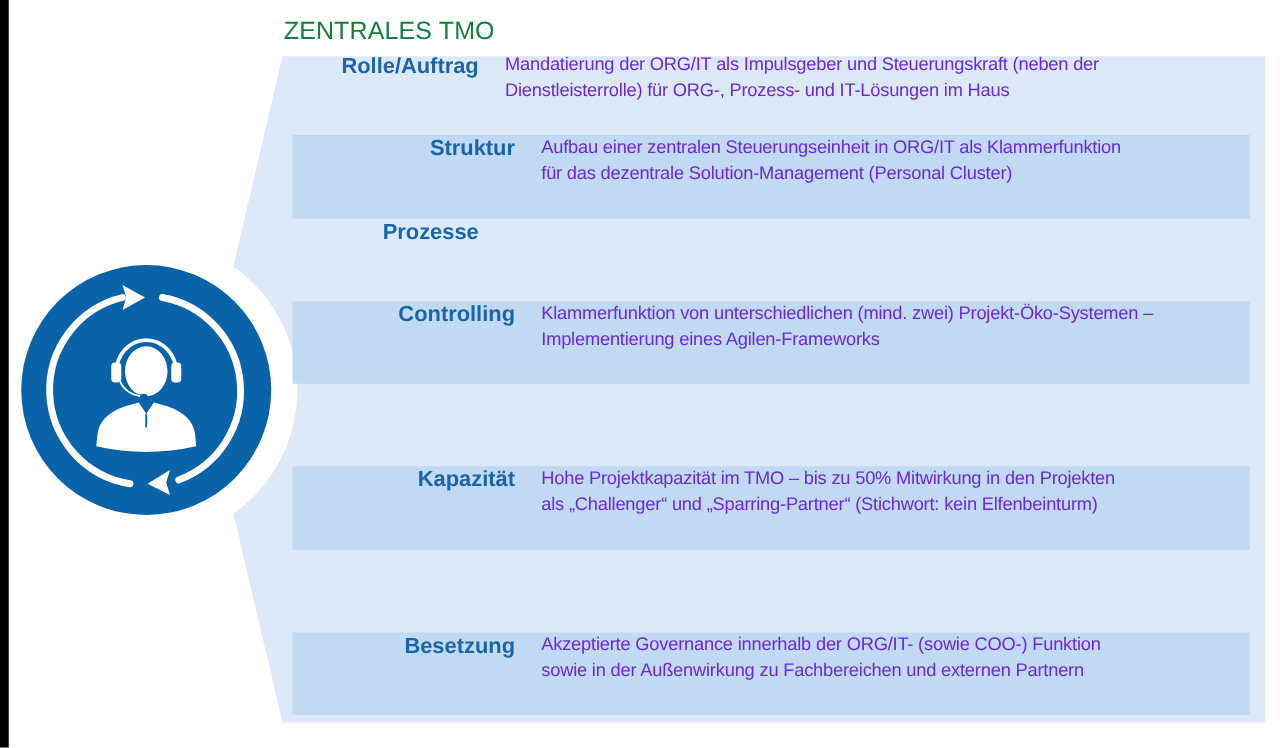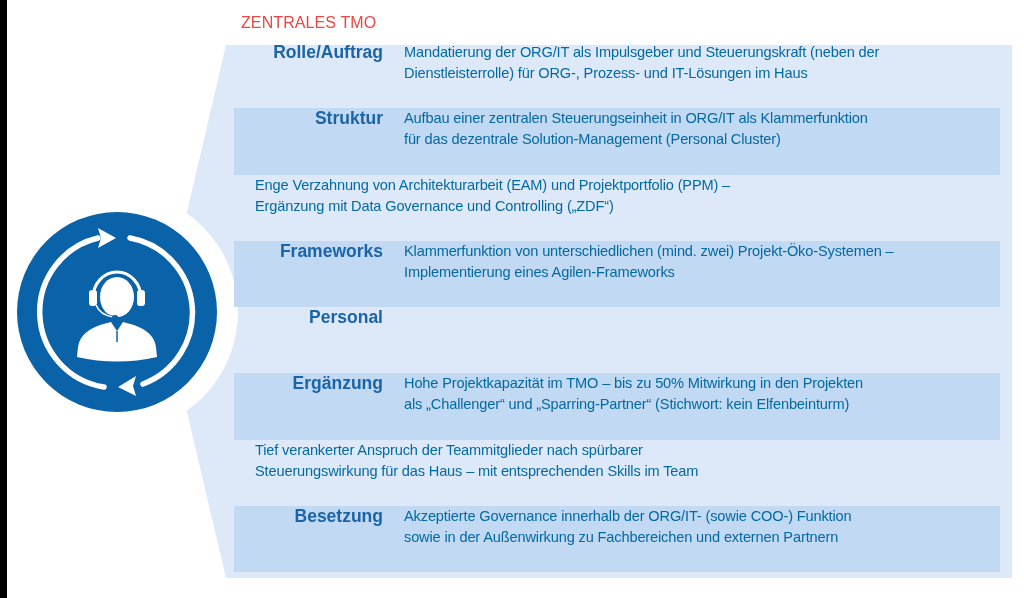--- a/index.html
+++ b/index.html
@@ -5,40 +5,40 @@
   html, body { margin: 0; padding: 0; }
   body {
     width: 1024px; height: 598px; position: relative; overflow: hidden;
     background: #ffffff;
     font-family: "Liberation Sans", sans-serif;
   }
   .edge-left {
     position: absolute; left: 0; top: 0; width: 7px; height: 598px; background: #000;
   }
   .title {
-    position: absolute; left: 241px; top: 14px;
-    font-size: 16px; color: #ef4444; letter-spacing: 0.1px;
+    position: absolute; left: 227px; top: 14px;
+    font-size: 20px; color: #15803d; letter-spacing: 0.1px;
     white-space: nowrap;
   }
   .panel-bg {
     position: absolute; left: 0; top: 0; width: 1024px; height: 598px;
   }
   .rows {
     position: absolute; left: 234px; top: 42px; width: 766px;
   }
   .row {
     position: relative; height: 66.25px; display: flex; align-items: flex-start;
   }
-  .row.striped { background: #c1d9f2; }
+  .row.striped { background: #c1d9f2; padding-left: 29px; }
   .row .label {
     width: 149px; text-align: right; font-weight: bold; font-size: 17.5px;
     color: #1b64a8; white-space: nowrap;
   }
   .row .desc {
-    margin-left: 21px; font-size: 14.6px; line-height: 21px; color: #0369a1;
+    margin-left: 21px; font-size: 14.6px; line-height: 21px; color: #6d28d9;
     white-space: pre-line; letter-spacing: -0.15px;
   }
   .icon-wrap {
     position: absolute; left: 0; top: 0; width: 1024px; height: 598px; pointer-events: none;
   }
 </style>
 </head>
 <body>
 
 <svg class="panel-bg" viewBox="0 0 1024 598" width="1024" height="598">
@@ -55,39 +55,35 @@
     <div class="label">Rolle/Auftrag</div>
     <div class="desc">Mandatierung der ORG/IT  als Impulsgeber und Steuerungskraft (neben der
 Dienstleisterrolle) für ORG-,  Prozess- und IT-Lösungen im Haus</div>
   </div>
   <div class="row striped">
     <div class="label">Struktur</div>
     <div class="desc">Aufbau einer zentralen Steuerungseinheit in ORG/IT  als Klammerfunktion
 für das dezentrale Solution-Management (Personal Cluster)</div>
   </div>
   <div class="row">
-    <div class="desc">Enge Verzahnung von Architekturarbeit (EAM) und Projektportfolio (PPM) –
-Ergänzung mit Data Governance und Controlling („ZDF“)</div>
+    <div class="label">Prozesse</div>
   </div>
   <div class="row striped">
-    <div class="label">Frameworks</div>
+    <div class="label">Controlling</div>
     <div class="desc">Klammerfunktion von unterschiedlichen (mind. zwei) Projekt-Öko-Systemen –
 Implementierung eines Agilen-Frameworks</div>
   </div>
   <div class="row">
-    <div class="label">Personal</div>
   </div>
   <div class="row striped">
-    <div class="label">Ergänzung</div>
+    <div class="label">Kapazität</div>
     <div class="desc">Hohe Projektkapazität im TMO – bis zu 50% Mitwirkung in den Projekten
 als „Challenger“ und „Sparring-Partner“ (Stichwort: kein Elfenbeinturm)</div>
   </div>
   <div class="row">
-    <div class="desc">Tief verankerter Anspruch der Teammitglieder nach spürbarer
-Steuerungswirkung für das Haus – mit entsprechenden Skills im Team</div>
   </div>
   <div class="row striped">
     <div class="label">Besetzung</div>
     <div class="desc">Akzeptierte Governance innerhalb der ORG/IT- (sowie COO-) Funktion
 sowie in der Außenwirkung zu Fachbereichen und externen Partnern</div>
   </div>
 </div>
 
 <svg class="icon-wrap" viewBox="0 0 1024 598" width="1024" height="598">
   <circle cx="117" cy="312" r="100" fill="#0a62a8"></circle>

